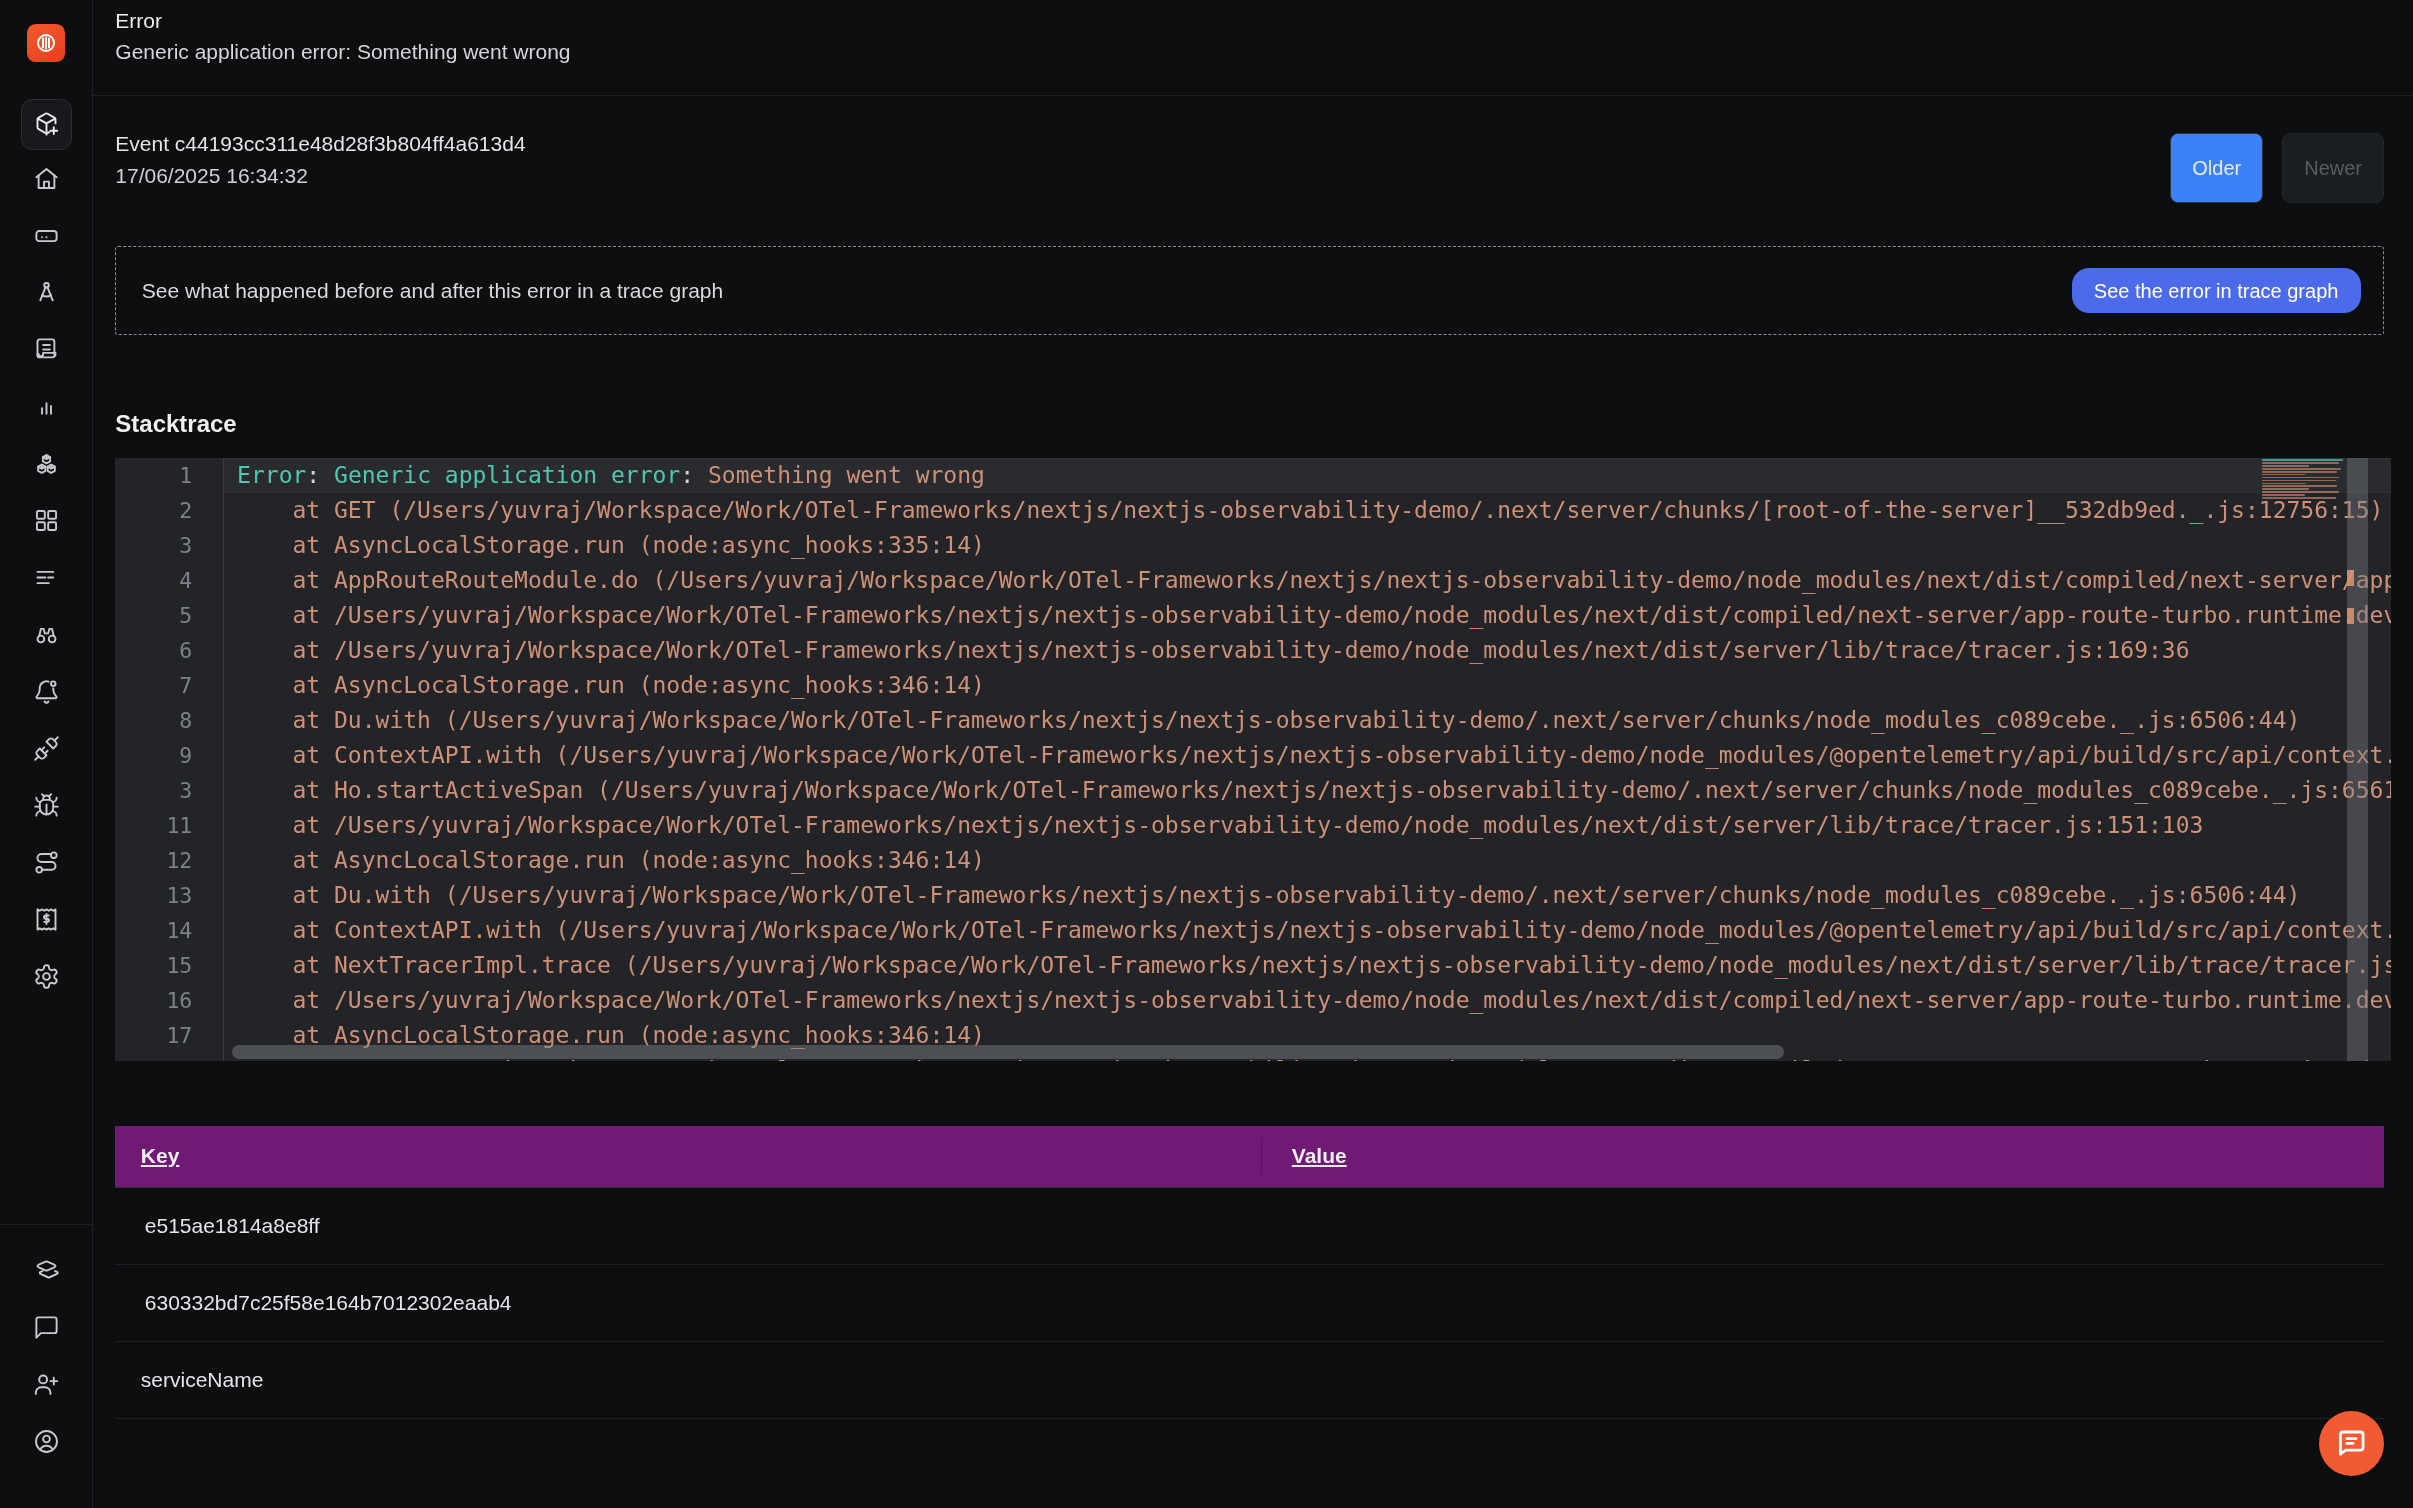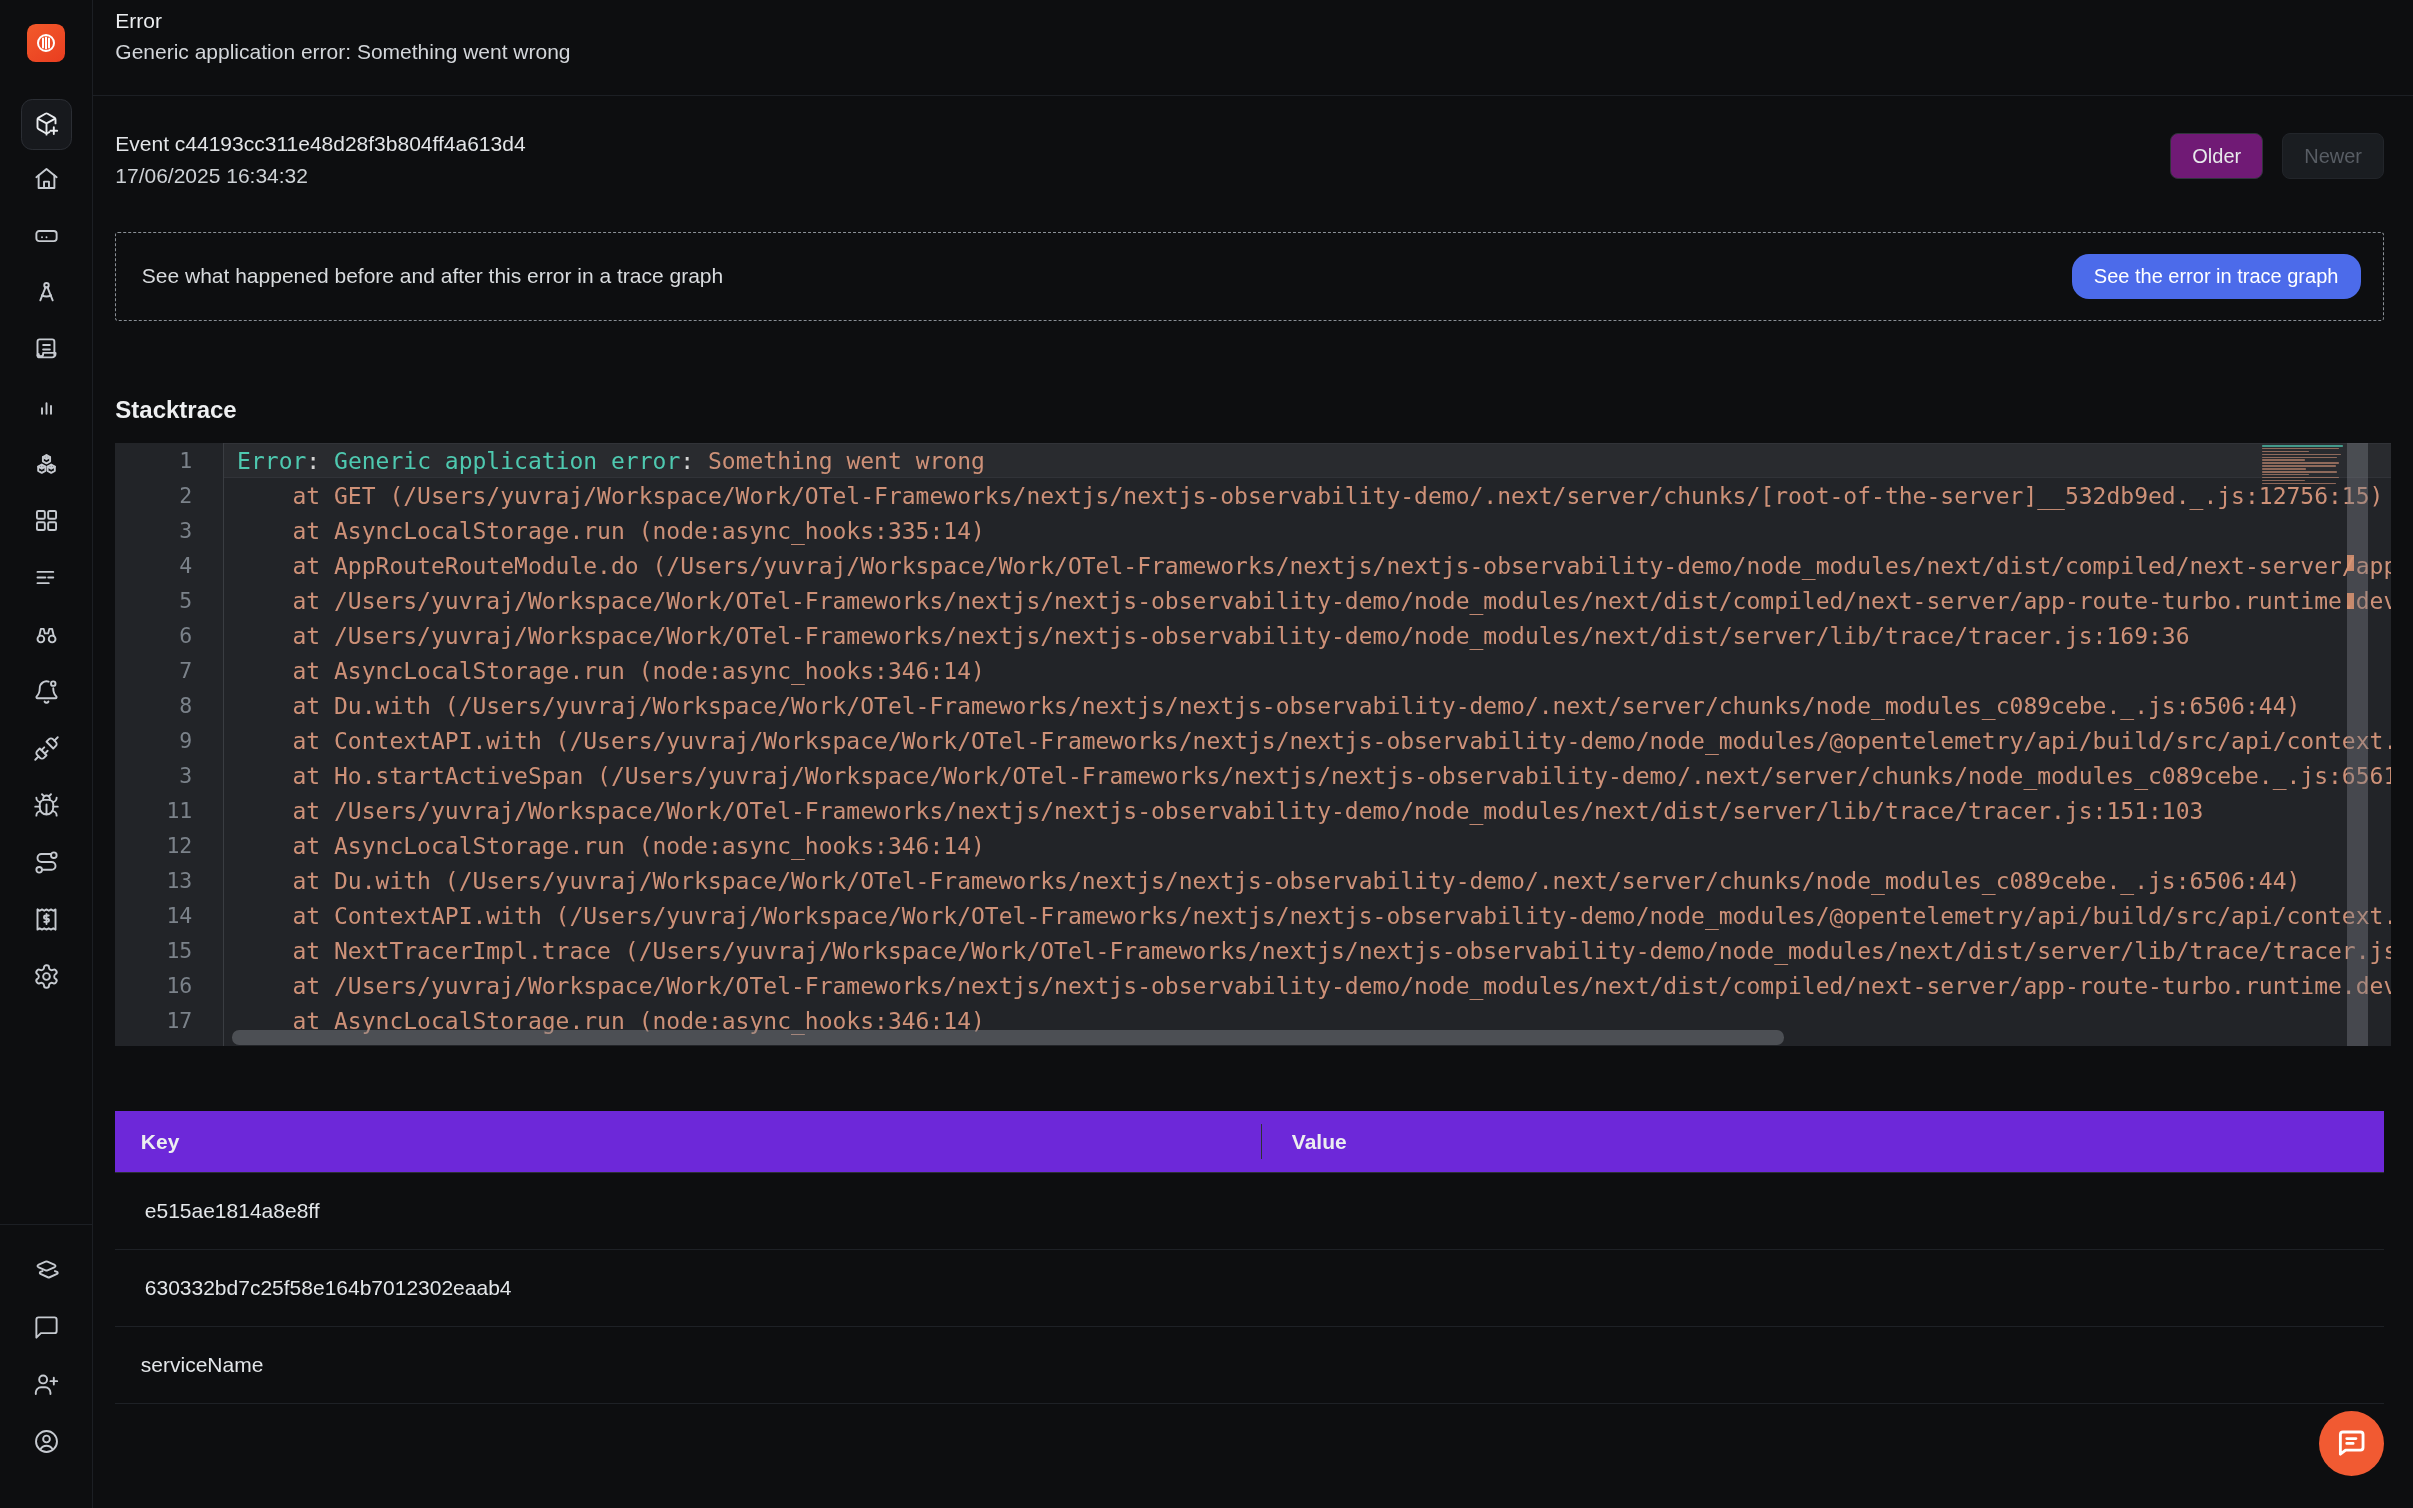--- a/index.html
+++ b/index.html
@@ -56,22 +56,22 @@
     display:flex; justify-content:space-between; align-items:flex-start;
   }
   .event-id { font-size:21px; color:#e3e5e8; line-height:27px; }
   .event-ts { font-size:21px; color:#ced2d6; line-height:27px; margin-top:4.8px; }
   .pager { display:flex; gap:19px; margin-top:3.2px; }
   .btn {
     font-family:"Liberation Sans", sans-serif;
     font-size:20px; line-height:1; border-radius:8px; cursor:pointer;
   }
   .btn-older {
-    background:#701a75; border:0.8px solid #30343a; color:#e7e9eb;
-    padding:12px 21px;
+    background:#3b82f6; border:0.8px solid #30343a; color:#e7e9eb;
+    padding:24px 21px;
     text-align:right;
   }
   .btn-newer {
     background:#1a1d21; border:0.8px solid #22252a; color:#585d64;
     padding:12px 21px; cursor:default;
   }
   .trace-banner {
     margin:43px 29px 0 22.3px; height:89px;
     border:1.6px dashed #8a9096; border-radius:3.2px;
     display:flex; align-items:center; justify-content:space-between;
@@ -123,21 +123,21 @@
     background:rgba(222,150,115,0.85); z-index:3;
   }
   .hscroll {
     position:absolute; bottom:1.6px; left:117px; width:1552px; height:14.4px;
     background:rgba(129,133,138,0.45); border-radius:7.2px; z-index:3; cursor:pointer;
   }
   
   .kv-table { margin:65px 29px 0 22.3px; }
   .kv-header {
     display:grid; grid-template-columns:1146px 1fr; height:62px;
-    background:#6d28d9; border-bottom:0.8px solid #2c2f35; align-items:center;
+    background:#701a75; border-bottom:0.8px solid #2c2f35; align-items:center;text-decoration:underline;
   }
   .kv-header .kv-kcell { padding-left:25.5px; font-size:21px; font-weight:700; color:#eceef0; }
   .kv-header .kv-vcell {
     padding-left:29.5px; font-size:21px; font-weight:700; color:#eceef0;
     border-left:0.8px solid #2e3137; height:35px; display:flex; align-items:center;
   }
   .kv-row {
     display:grid; grid-template-columns:1146px 1fr; height:77px;
     border-bottom:0.8px solid #1e2126; align-items:center;
   }

